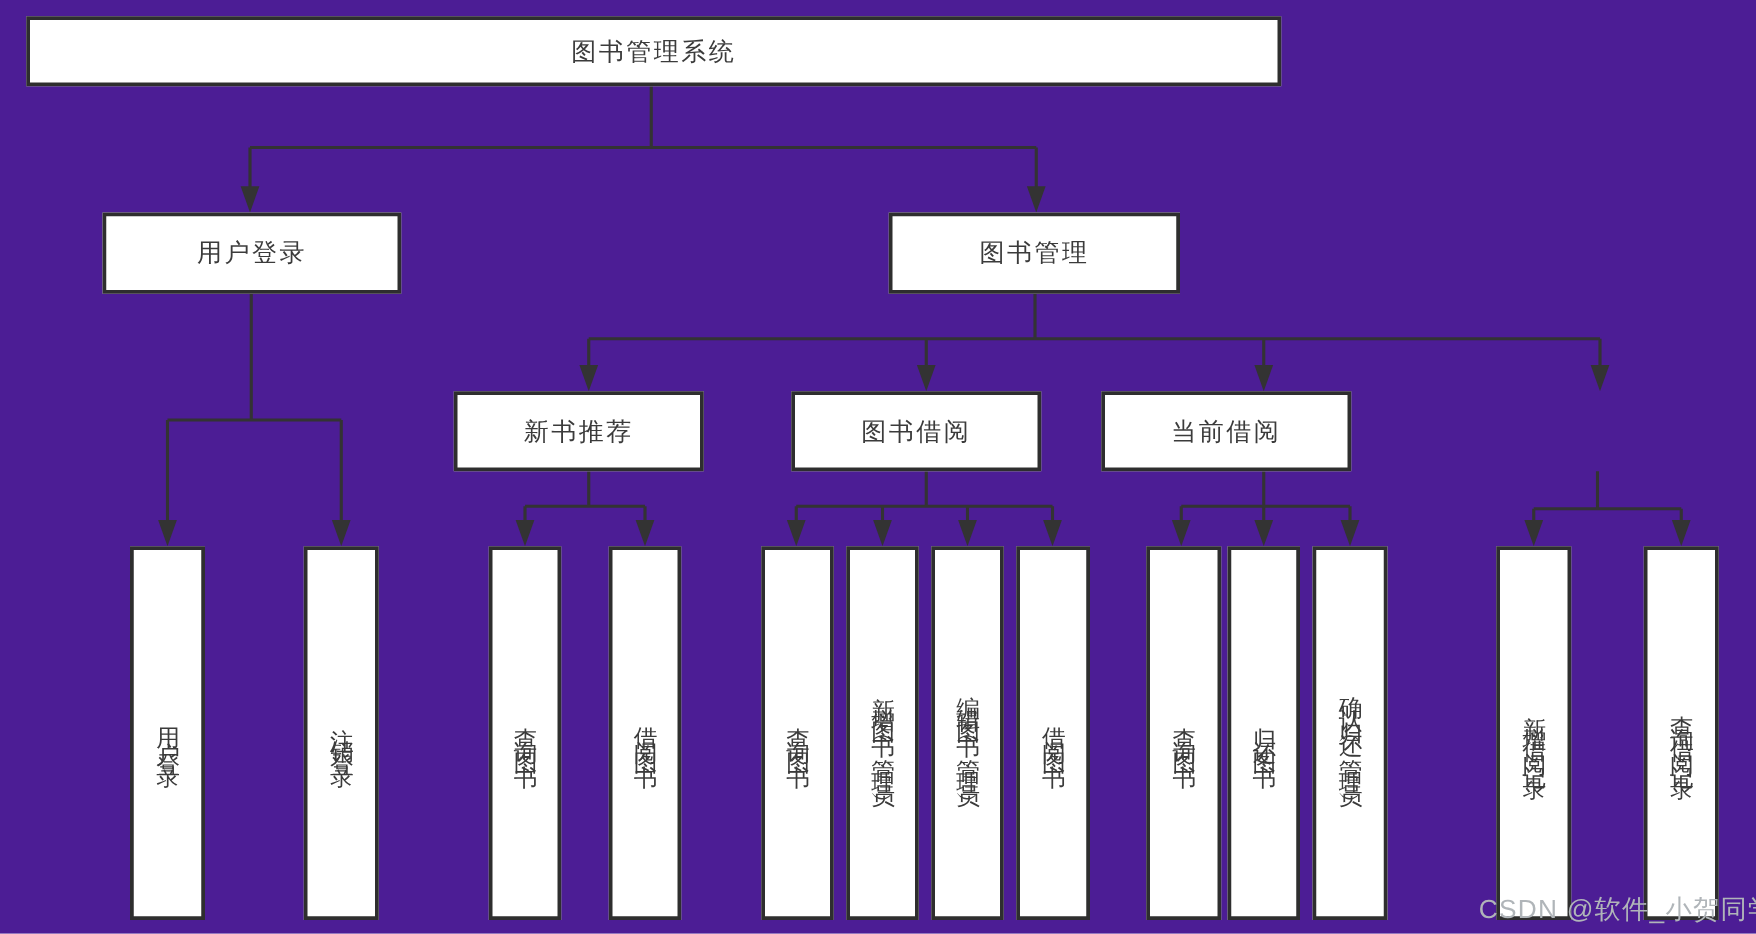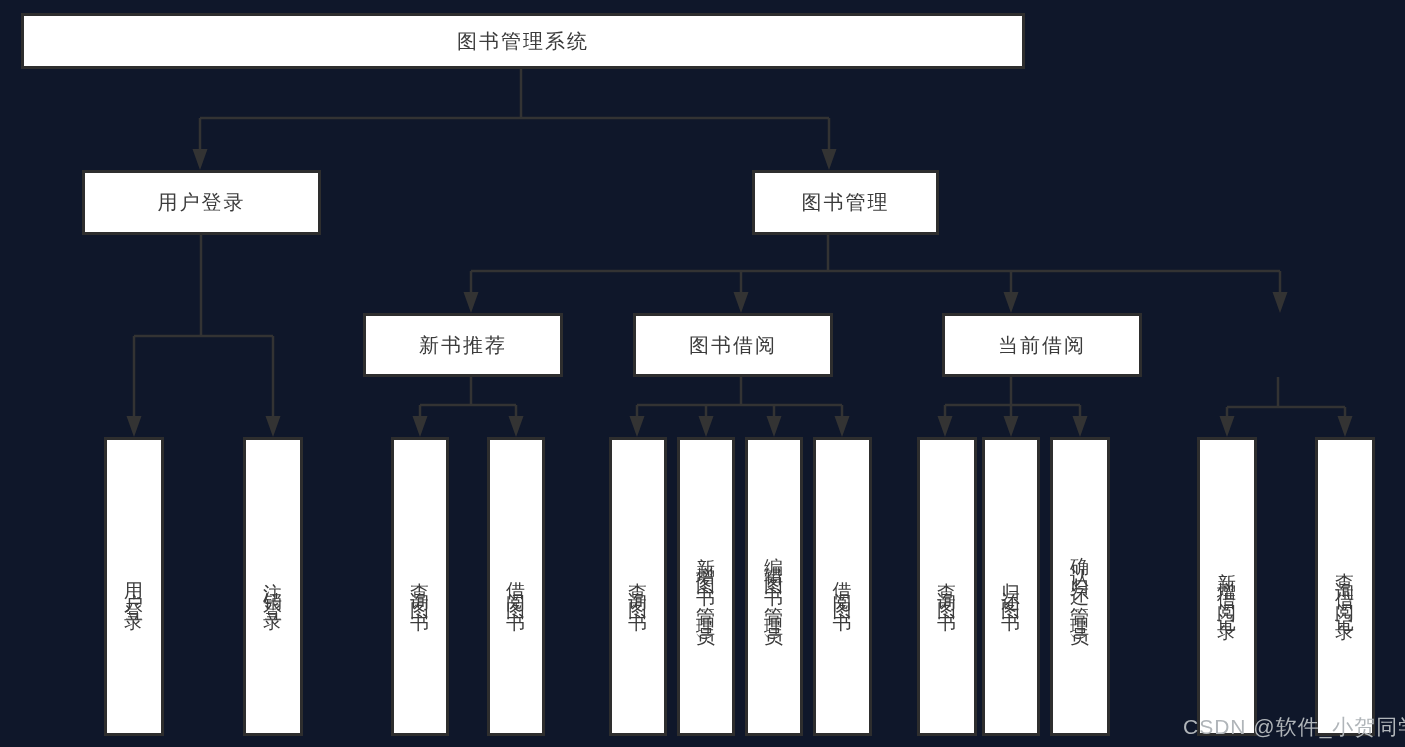--- a/index.html
+++ b/index.html
@@ -1,20 +1,20 @@
 <!DOCTYPE html>
 <html><head>
 <meta charset="utf-8">
 <style>
   html, body { margin: 0; padding: 0; background: #ffffff; }
   .stage {
     position: relative;
     width: 1405px;
     height: 747px;
-    background: #0f172a;
+    background: #4c1d95;
     overflow: hidden;
     font-family: "Liberation Sans", sans-serif;
   }
   .connectors {
     position: absolute;
     left: 0; top: 0;
     width: 1405px; height: 747px;
   }
   .box {
     position: absolute;
@@ -96,31 +96,31 @@
     </g>
   </svg>
 
   <div class="box h" style="left:21px; top:13px; width:1004px; height:56px;">
     <span>图书管理系统</span>
   </div>
 
   <div class="box h" style="left:82px; top:170px; width:239px; height:65px;">
     <span>用户登录</span>
   </div>
-  <div class="box h" style="left:752px; top:170px; width:187px; height:65px;align-items:center;">
+  <div class="box h" style="left:711px; top:170px; width:233px; height:65px;align-items:center;">
     <span>图书管理</span>
   </div>
 
   <div class="box h lvl3" style="left:363px;">
     <span>新书推荐</span>
   </div>
   <div class="box h lvl3" style="left:633px;">
     <span>图书借阅</span>
   </div>
-  <div class="box h lvl3" style="left:942px;">
+  <div class="box h lvl3" style="left:881px;">
     <span>当前借阅</span>
   </div>
 
   <div class="box v leaf" style="left:104px; width:60px;">
     <span>用户登录</span>
   </div>
   <div class="box v leaf" style="left:243px; width:60px;">
     <span>注销登录</span>
   </div>
 

